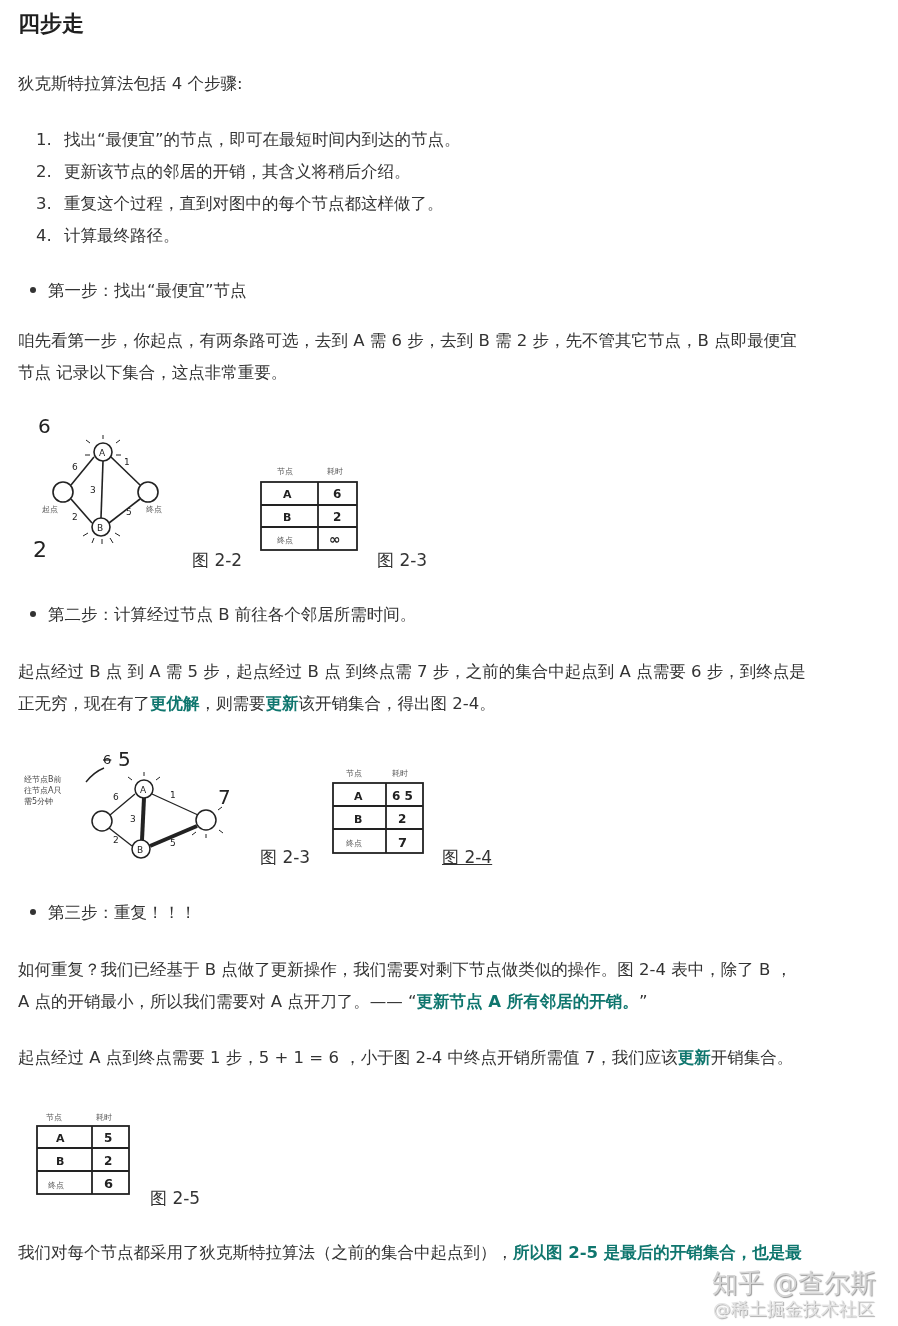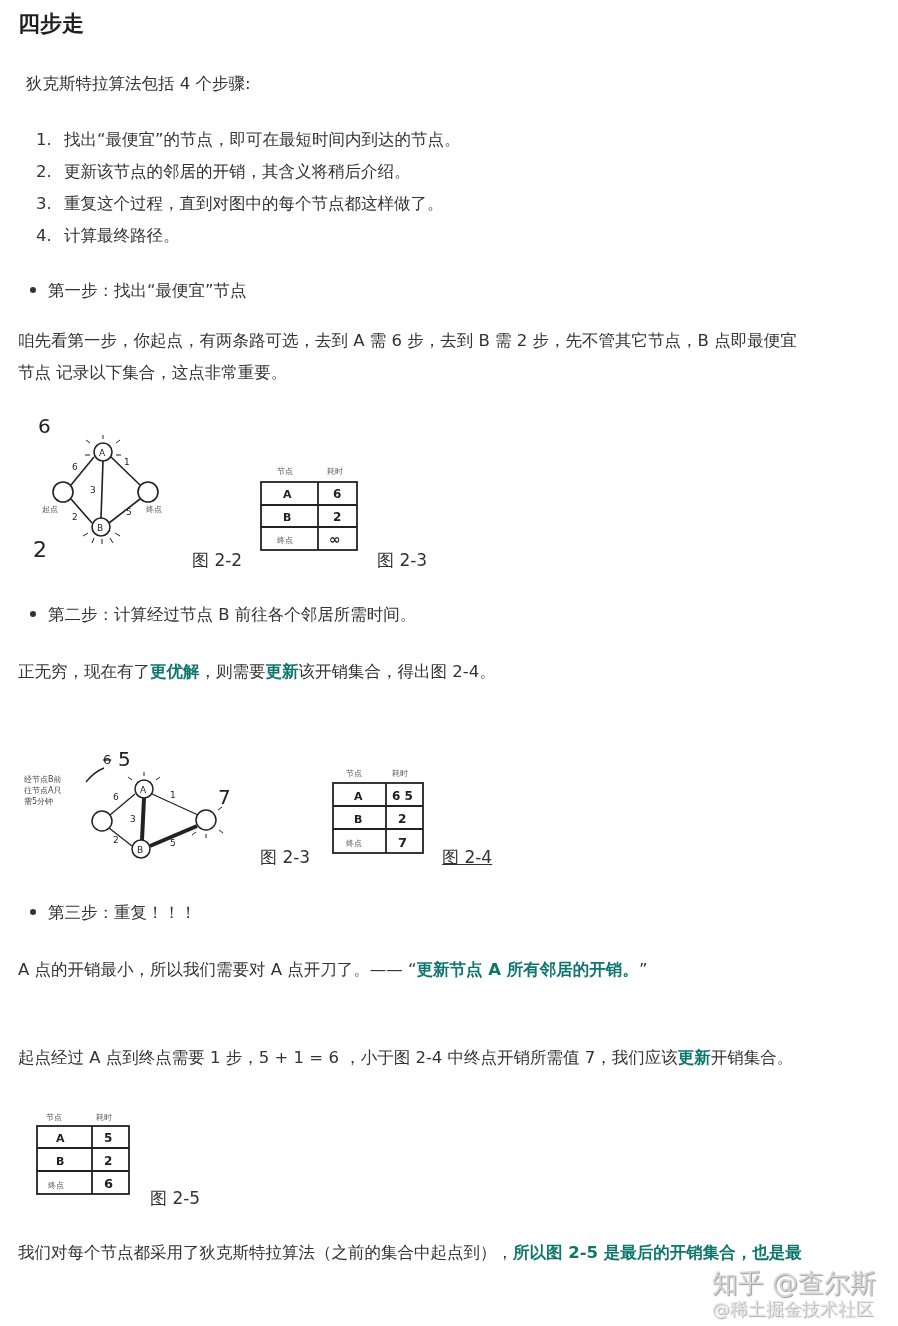--- a/index.html
+++ b/index.html
@@ -11,30 +11,30 @@
   .abs { position: absolute; }
   .title { left: 18px; top: 8px; font-size: 22px; font-weight: bold; color: #1f1f1f; line-height: 32px; }
   .para { left: 18px; width: 862px; line-height: 32px; font-size: 16.5px; color: #333; }
   .ol-item { left: 28px; line-height: 32px; font-size: 16.5px; color: #333; margin-left: 8px; }
   .ol-item .num { display: inline-block; width: 28px; }
   .bullet { left: 30px; line-height: 32px; font-size: 16.5px; color: #333; }
   .bullet .dot { display: inline-block; width: 6px; height: 6px; border-radius: 50%; background: #333; margin-right: 12px; vertical-align: middle; position: relative; top: -2px; }
   b { color: #0f766e; }
   .caption { font-size: 17px; color: #333; line-height: 22px; }
   .fig { background: #fff; }
-  .watermark { right: 22px; top: 1268px; text-align: left; color: #d5d5d5; font-size: 26px; line-height: 30px; text-shadow: 1px 1px 1px #999; }
+  .watermark { right: 22px; top: 1268px; text-align: center; color: #d5d5d5; font-size: 26px; line-height: 30px; text-shadow: 1px 1px 1px #999; }
   .watermark .sub { font-size: 18px; line-height: 22px; color: #e3e3e3; text-shadow: 1px 1px 1px #aaa; }
   svg text { font-family: "DejaVu Sans", sans-serif; }
 </style>
 </head>
 <body>
 
 <div class="abs title">四步走</div>
 
-<div class="abs para" style="top:68px;margin-left:8px;">狄克斯特拉算法包括 4 个步骤:</div>
+<div class="abs para" style="top:68px;">狄克斯特拉算法包括 4 个步骤:</div>
 
 <div class="abs ol-item" style="top:124px;">
   <span class="num">1.</span><span>找出“最便宜”的节点，即可在最短时间内到达的节点。</span>
 </div>
 <div class="abs ol-item" style="top:156px;">
   <span class="num">2.</span><span>更新该节点的邻居的开销，其含义将稍后介绍。</span>
 </div>
 <div class="abs ol-item" style="top:188px;">
   <span class="num">3.</span><span>重复这个过程，直到对图中的每个节点都这样做了。</span>
 </div>
@@ -108,20 +108,21 @@
     <text x="22" y="83" font-size="8" fill="#555">终点</text>
     <text x="74" y="84" font-size="14" font-weight="bold" fill="#222">∞</text>
   </svg>
 </div>
 <div class="abs caption" style="left:377px; top:549px;">图 2-3</div>
 
 <div class="abs bullet" style="top:599px;">
   <span class="dot"></span><span>第二步：计算经过节点 B 前往各个邻居所需时间。</span>
 </div>
 <div class="abs para" style="top:656px;">
+  <div>起点经过 B 点 到 A 需 5 步，起点经过 B 点 到终点需 7 步，之前的集合中起点到 A 点需要 6 步，到终点是</div>
   <div><span>正无穷，现在有了</span><b>更优解</b><span>，则需要</span><b>更新</b><span>该开销集合，得出图 2-4。</span></div>
 </div>
 
 <div class="abs fig" style="left:18px; top:742px; width:235px; height:122px;">
   <svg width="235" height="122" viewBox="0 0 235 122">
     <text x="6" y="40" font-size="8" fill="#444">经节点B前</text>
     <text x="6" y="51" font-size="8" fill="#444">往节点A只</text>
     <text x="6" y="62" font-size="8" fill="#444">需5分钟</text>
     <path d="M68 40 Q76 30 86 26" stroke="#222" stroke-width="1.4" fill="none"></path>
     <text x="85" y="22" font-size="13" fill="#222" text-decoration="line-through">6</text>
@@ -175,20 +176,21 @@
     <text x="18" y="83" font-size="8" fill="#555">终点</text>
     <text x="70" y="84" font-size="13" font-weight="bold" fill="#222">7</text>
   </svg>
 </div>
 <div class="abs caption" style="left:442px; top:846px;text-decoration:underline;">图 2-4</div>
 
 <div class="abs bullet" style="top:897px;text-align:right;">
   <span class="dot"></span><span>第三步：重复！！！</span>
 </div>
 <div class="abs para" style="top:954px;">
+  <div>如何重复？我们已经基于 B 点做了更新操作，我们需要对剩下节点做类似的操作。图 2-4 表中，除了 B ，</div>
   <div><span>A 点的开销最小，所以我们需要对 A 点开刀了。—— “</span><b>更新节点 A 所有邻居的开销。</b><span>”</span></div>
 </div>
 <div class="abs para" style="top:1042px;">
   <span>起点经过 A 点到终点需要 1 步，5 + 1 = 6 ，小于图 2-4 中终点开销所需值 7，我们应该</span><b>更新</b><span>开销集合。</span>
 </div>
 
 <div class="abs fig" style="left:32px; top:1108px; width:105px; height:92px;">
   <svg width="105" height="92" viewBox="0 0 105 92">
     <text x="14" y="12" font-size="8" fill="#555">节点</text>
     <text x="64" y="12" font-size="8" fill="#555">耗时</text>

